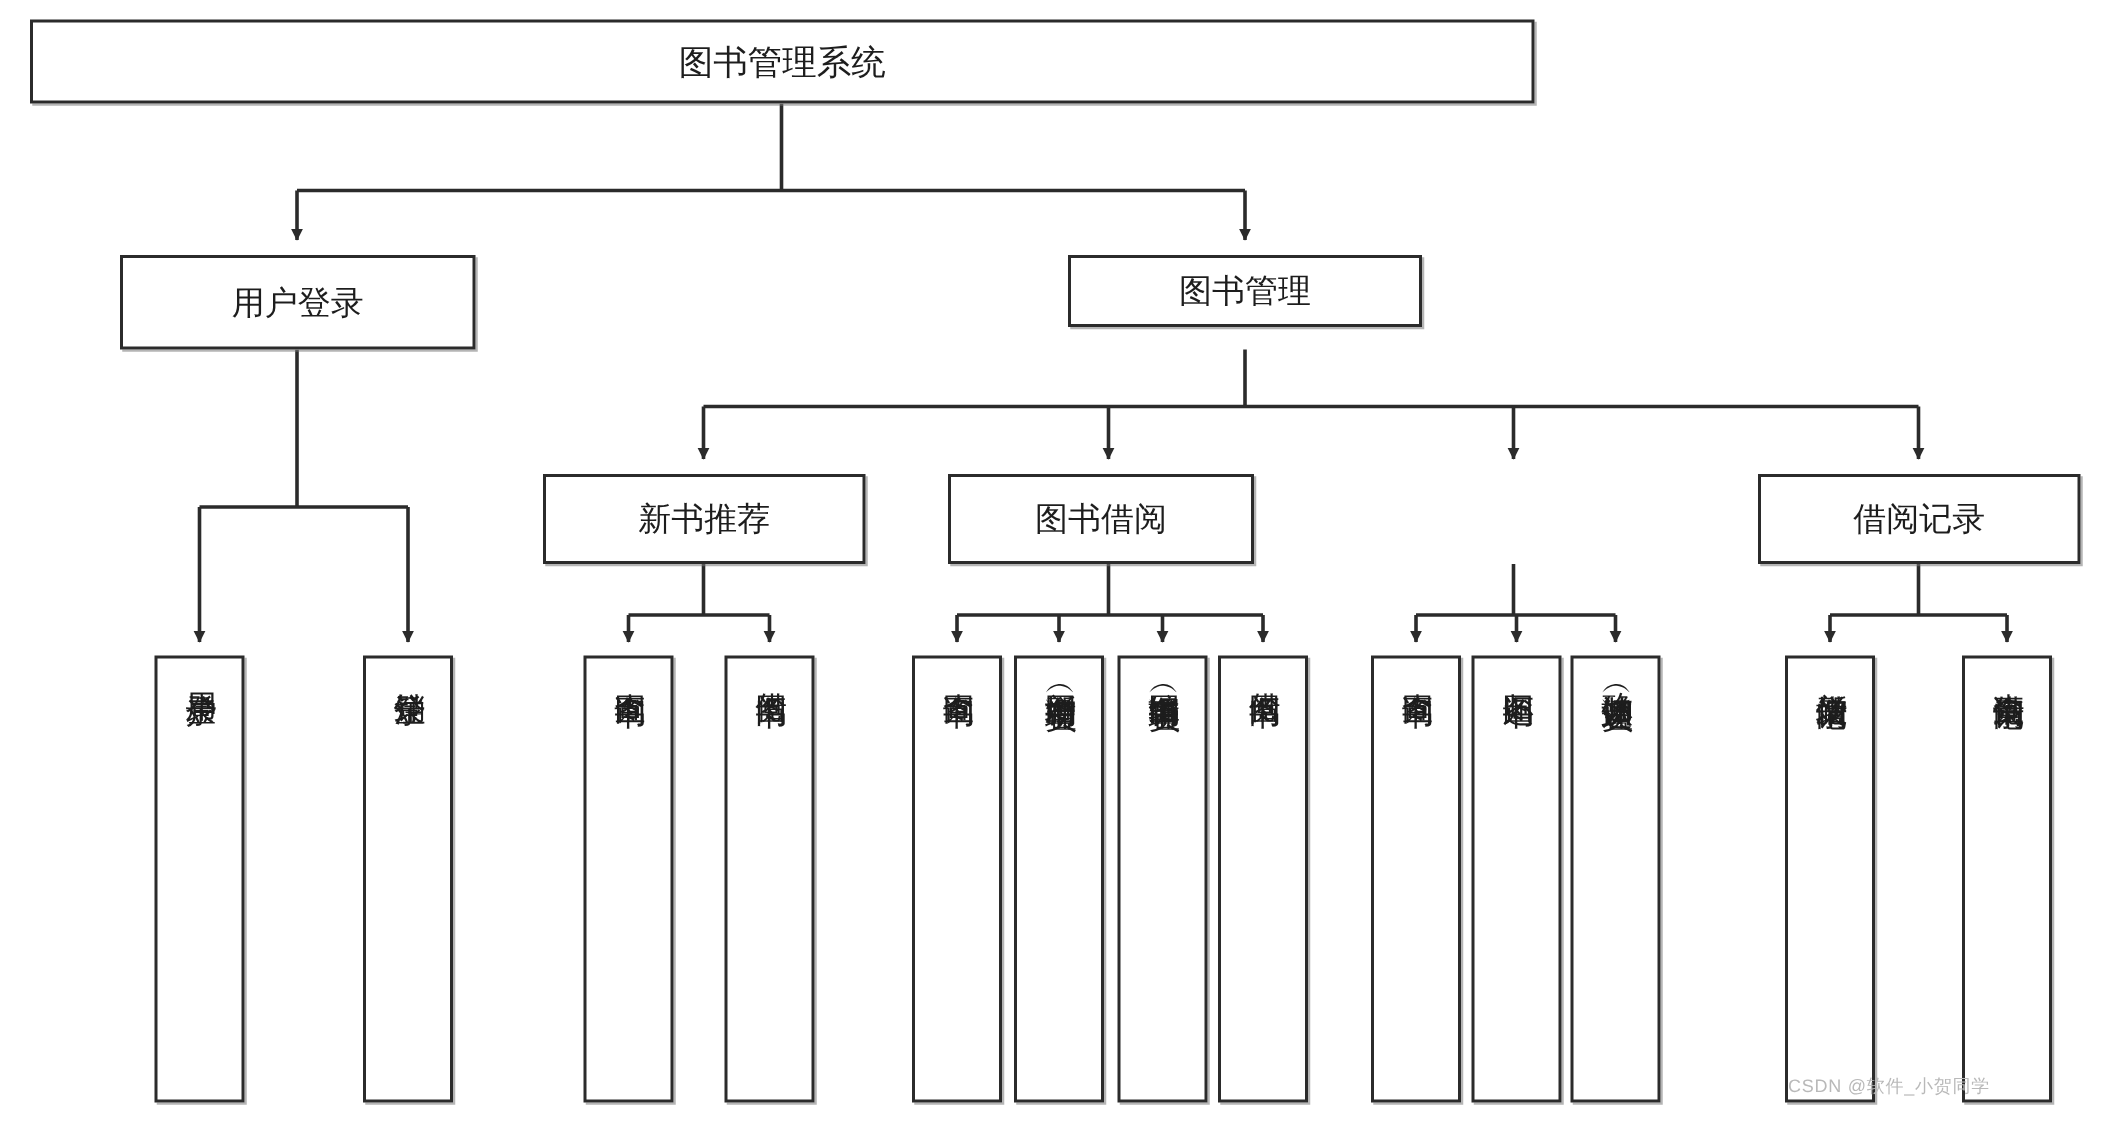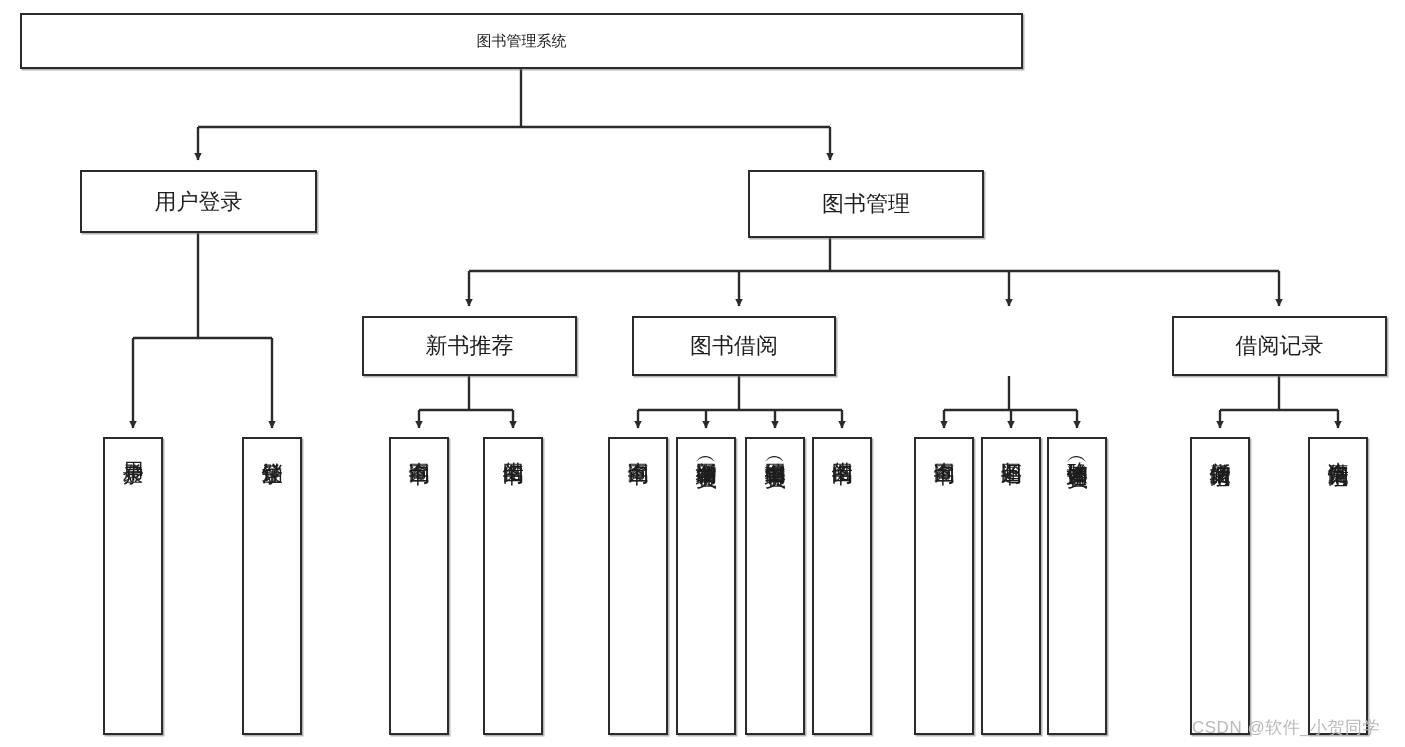--- a/index.html
+++ b/index.html
@@ -42,40 +42,40 @@
     display: block;
     text-align: center;
     line-height: 1.25;
     white-space: nowrap;
   }
   
   .node.h .label {
     font-size: 22px;
   }
   .node.root .label {
-    font-size: 15px;
+    font-size: 23px;
   }
   
   .node.v {
     align-items: flex-start;
     justify-content: center;
     padding-top: 6px;
   }
   .node.v .label {
     writing-mode: vertical-rl;
     text-orientation: upright;
     font-size: 21px;
     line-height: 1.06;
     letter-spacing: 1px;
     white-space: nowrap;
   }
   .watermark {
     position: absolute;
     color: #b9b9b9;
-    font-size: 17px;
+    font-size: 12px;
     letter-spacing: 0.5px;
     white-space: nowrap;
     z-index: 3;
   }
 </style>
 </head>
 <body>
 
 <div id="canvas">
 
@@ -129,21 +129,21 @@
     </g>
   </svg>
 
   <div class="node h root" style="left:20px; top:13px; width:1003px; height:56px;">
     <span class="label">图书管理系统</span>
   </div>
 
   <div class="node h" style="left:80px; top:170px; width:237px; height:63px;">
     <span class="label">用户登录</span>
   </div>
-  <div class="node h" style="left:748px; top:170px; width:236px; height:68px;">
+  <div class="node h" style="left:712px; top:170px; width:236px; height:48px;">
     <span class="label">图书管理</span>
   </div>
 
   <div class="node h" style="left:362px; top:316px; width:215px; height:60px;font-family:Liberation Serif, serif;">
     <span class="label">新书推荐</span>
   </div>
   <div class="node h" style="left:632px; top:316px; width:204px; height:60px;">
     <span class="label">图书借阅</span>
   </div>
   <div class="node h" style="left:1172px; top:316px; width:215px; height:60px;">

